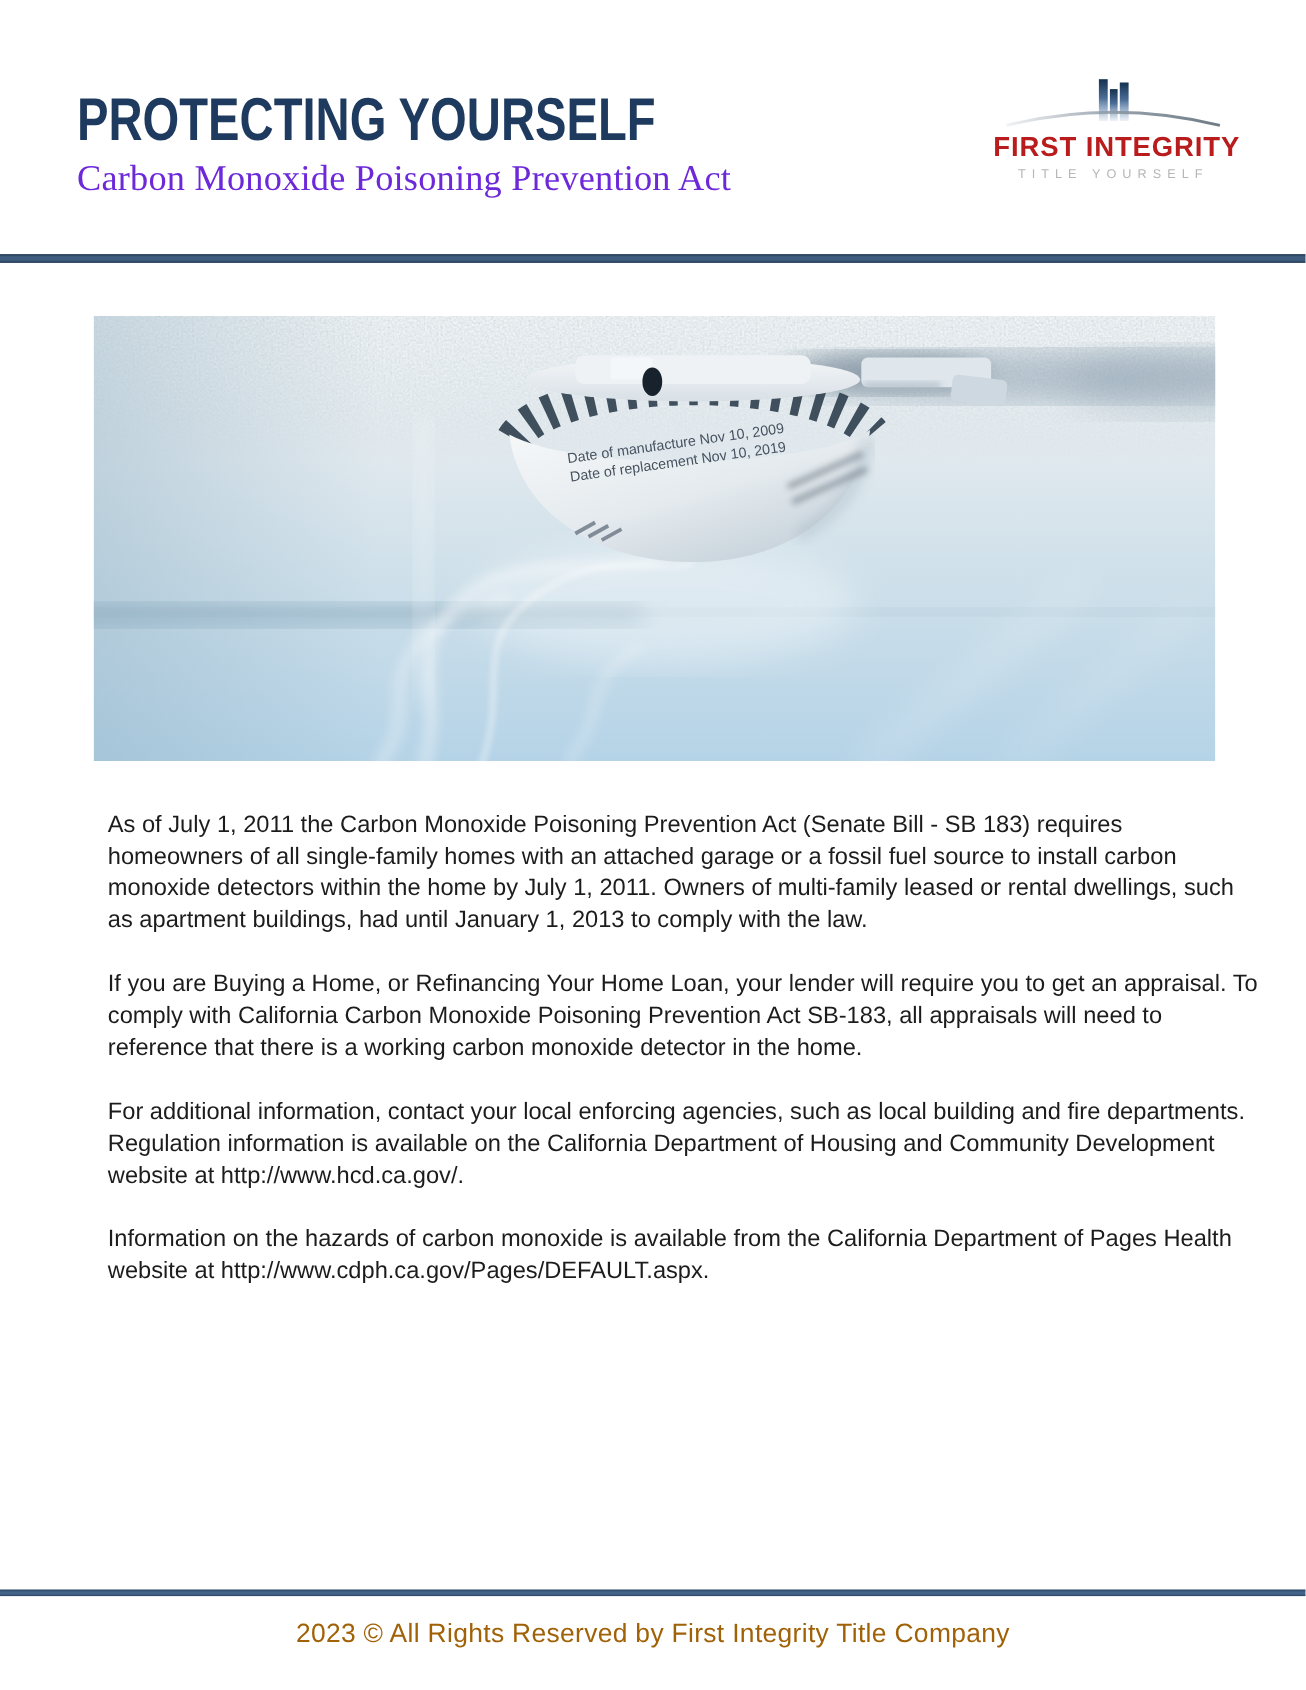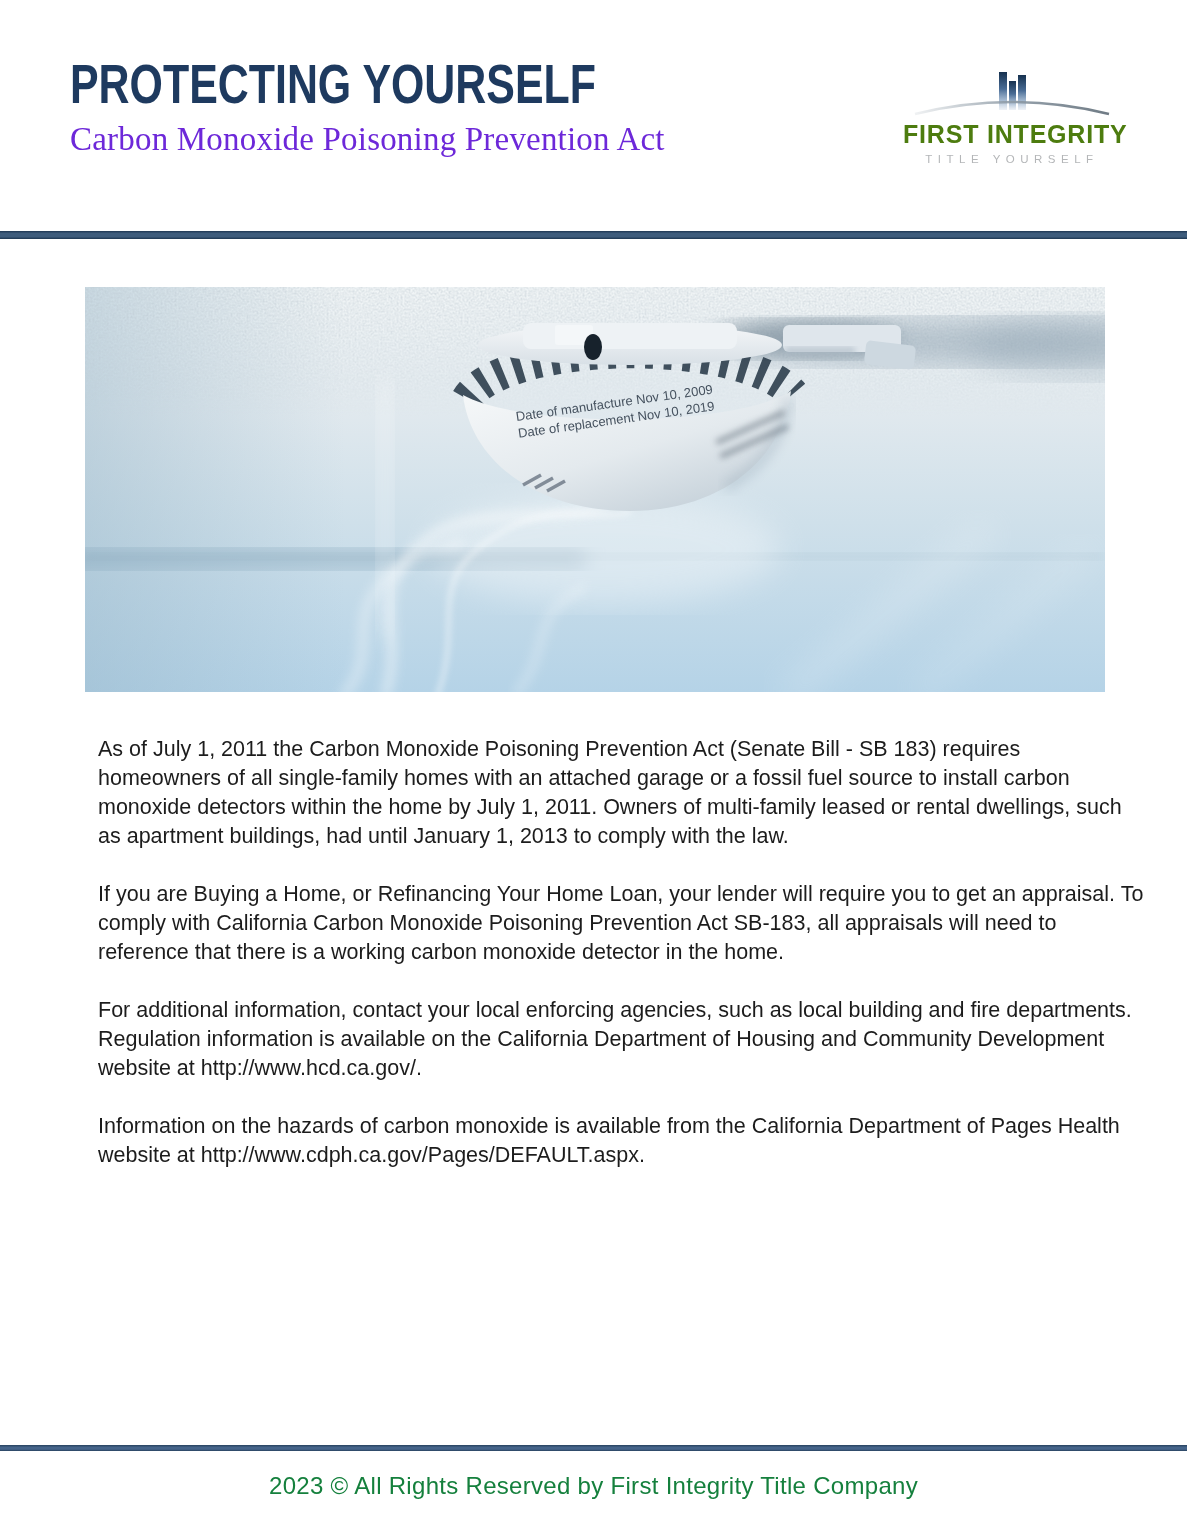--- a/index.html
+++ b/index.html
@@ -3,36 +3,36 @@
 <meta charset="utf-8">
 <style>
   html,body{margin:0;padding:0;}
   body{
     width:1187px;height:1536px;position:relative;background:#ffffff;
     font-family:"Liberation Sans", sans-serif;overflow:hidden;
   }
   .page{position:absolute;inset:0;}
 
   
-  .header-titles{position:absolute;left:70px;top:56px;}
+  .header-titles{position:absolute;left:70px;top:80px;}
   .doc-title{
     display:inline-block;transform:scaleX(0.78);transform-origin:left top;
     font-family:"Liberation Sans", sans-serif;font-weight:800;font-size:55px;
     line-height:1.02;color:#1E3A5F;letter-spacing:0px;white-space:nowrap;
   }
   .doc-subtitle{
     margin-top:9px;font-family:"Liberation Serif", serif;font-weight:500;
     font-size:33px;color:#6d28d9;white-space:nowrap;letter-spacing:0.2px;
   }
 
   .logo{position:absolute;right:66px;top:66px;width:218px;text-align:center;}
   .logo-mark{display:block;margin:0 auto;}
   .logo-company{
     font-family:"Liberation Sans", sans-serif;font-size:25px;font-weight:600;
-    color:#4d7c0f;letter-spacing:0.8px;white-space:nowrap;margin-top:2px;
+    color:#b91c1c;letter-spacing:0.8px;white-space:nowrap;margin-top:2px;
   }
   .logo-tagline{
     font-family:"Liberation Sans", sans-serif;font-size:11.5px;font-weight:400;
     color:#b4b6b8;letter-spacing:5.5px;white-space:nowrap;margin-top:4px;
   }
 
   
   .top-divider{
     position:absolute;left:0;top:231px;width:100%;height:8px;
     background:linear-gradient(#1d3652,#3e5c7c 30%,#3e5c7c 70%,#1d3652);
@@ -49,21 +49,21 @@
   
   .content{
     position:absolute;left:70px;top:735px;width:1050px;
     font-size:21.5px;line-height:29px;color:#1c1c1c;margin-left:28px;
   }
   .content p{margin:0 0 29px 0;}
 
   
   .footer-text{
     position:absolute;left:0;top:1472px;width:100%;text-align:center;
-    font-size:24px;color:#15803d;font-weight:400;letter-spacing:0.3px;
+    font-size:24px;color:#a16207;font-weight:400;letter-spacing:0.3px;
   }
 </style>
 </head>
 <body>
 
 <div class="page">
 
   <div class="header-titles">
     <div class="doc-title">PROTECTING YOURSELF</div>
     <div class="doc-subtitle">Carbon Monoxide Poisoning Prevention Act</div>

